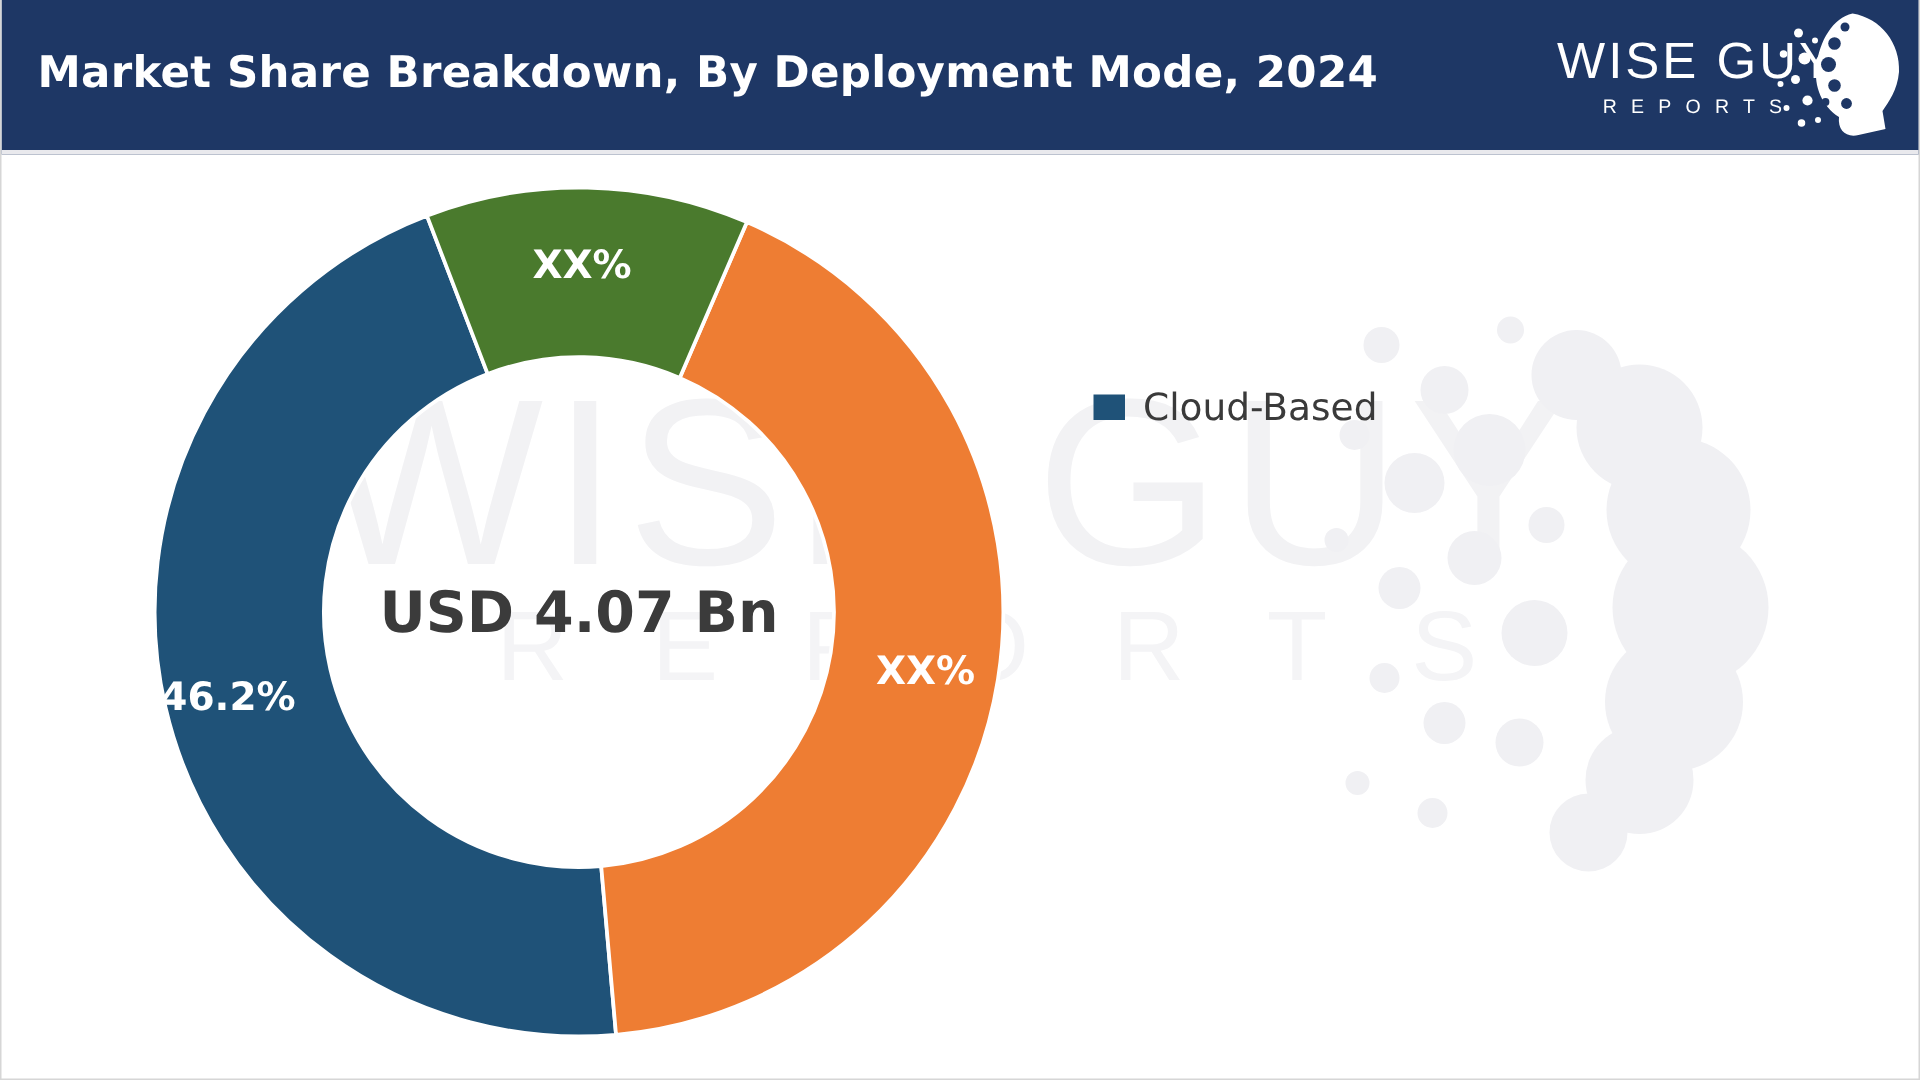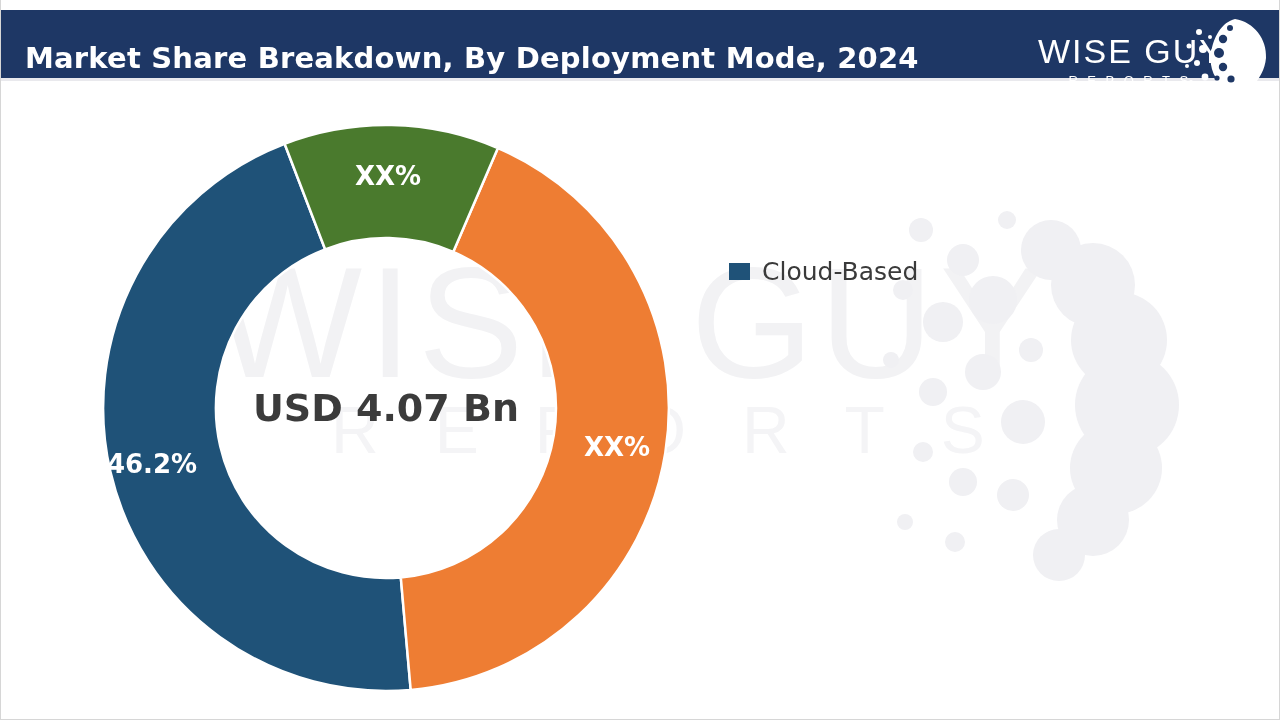--- a/index.html
+++ b/index.html
@@ -1,21 +1,21 @@
 <!DOCTYPE html>
 <html><head>
 <meta charset="utf-8">
 <style>
   * { margin:0; padding:0; box-sizing:border-box; }
   html,body { width:1280px; height:720px; font-family:"DejaVu Sans", sans-serif; background:#fff; }
   .page { position:relative; width:1280px; height:720px; background:#ffffff; overflow:hidden;
           border:1px solid #d6d6d6; border-top:none; }
 
   
-  .header { position:absolute; left:0; top:10px; width:1280px; height:71px;
+  .header { position:absolute; left:0; top:0; width:1280px; height:103px;
             background:#1e3765; border-bottom:3px solid #e9e9ed; }
   .header-title { position:absolute; left:24px; top:0; height:97px; line-height:97px;
                   color:#ffffff; font-size:29px; font-weight:bold; letter-spacing:0.2px;
                   font-family:"DejaVu Sans", sans-serif; white-space:nowrap; }
   .logo { position:absolute; right:10px; top:6px; width:255px; height:86px; color:#fff; }
   .logo-text { position:absolute; left:22px; top:16px; text-align:center; }
   .logo-line1 { font-family:"Liberation Sans", sans-serif; font-weight:400; font-size:34px;
                 letter-spacing:2px; color:#ffffff; white-space:nowrap; }
   .logo-line2 { font-family:"Liberation Sans", sans-serif; font-weight:400; font-size:13px;
                 letter-spacing:9.5px; color:#ffffff; margin-top:2px; padding-left:4px; white-space:nowrap; }

